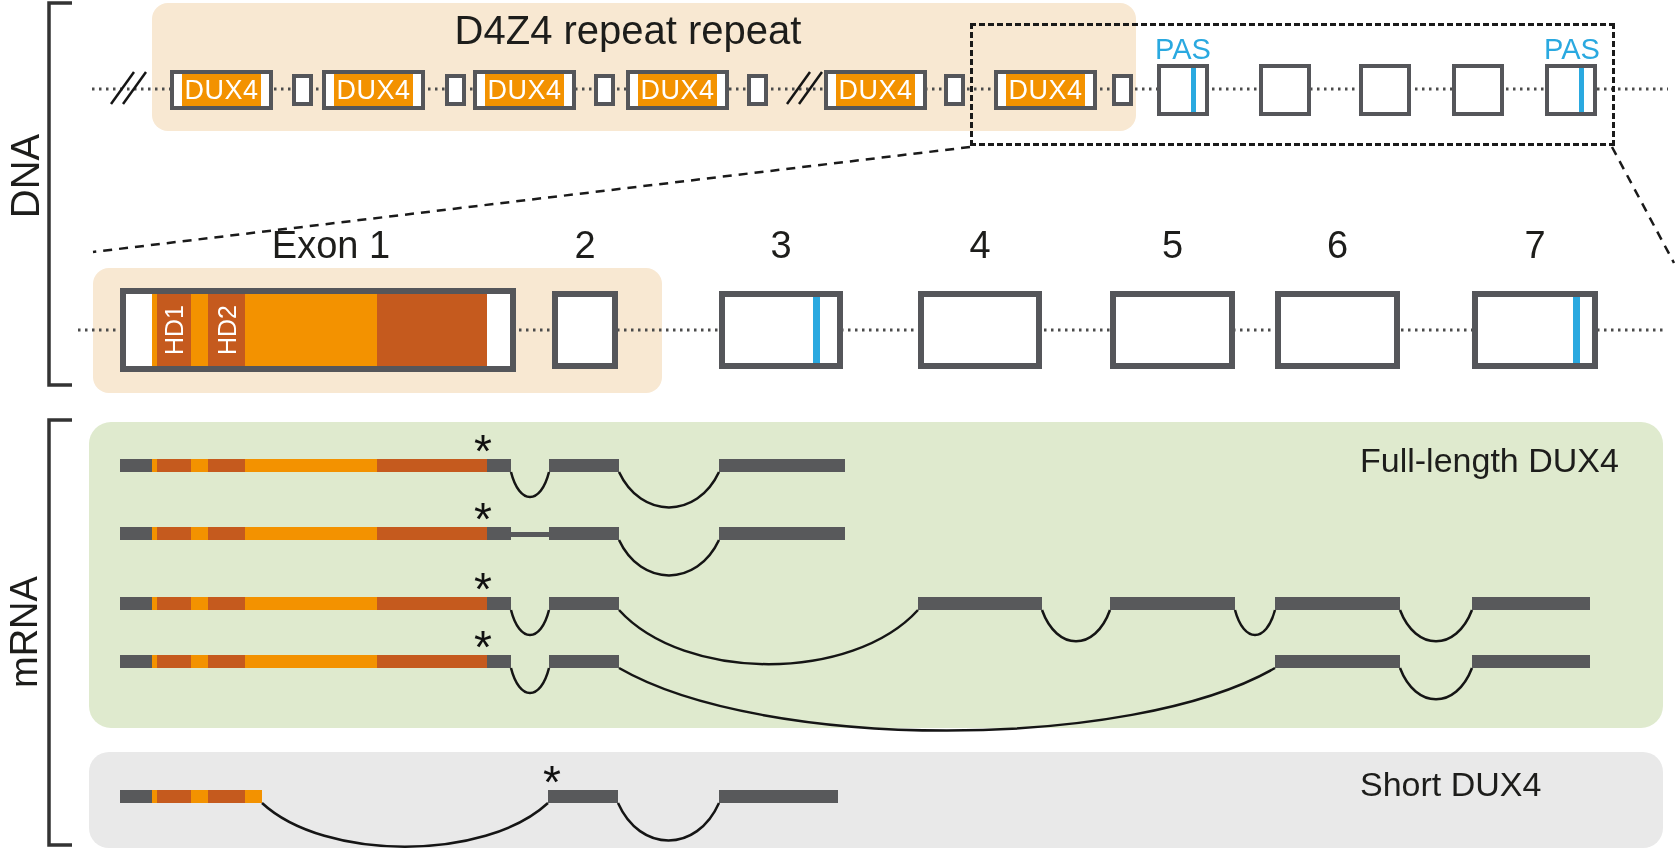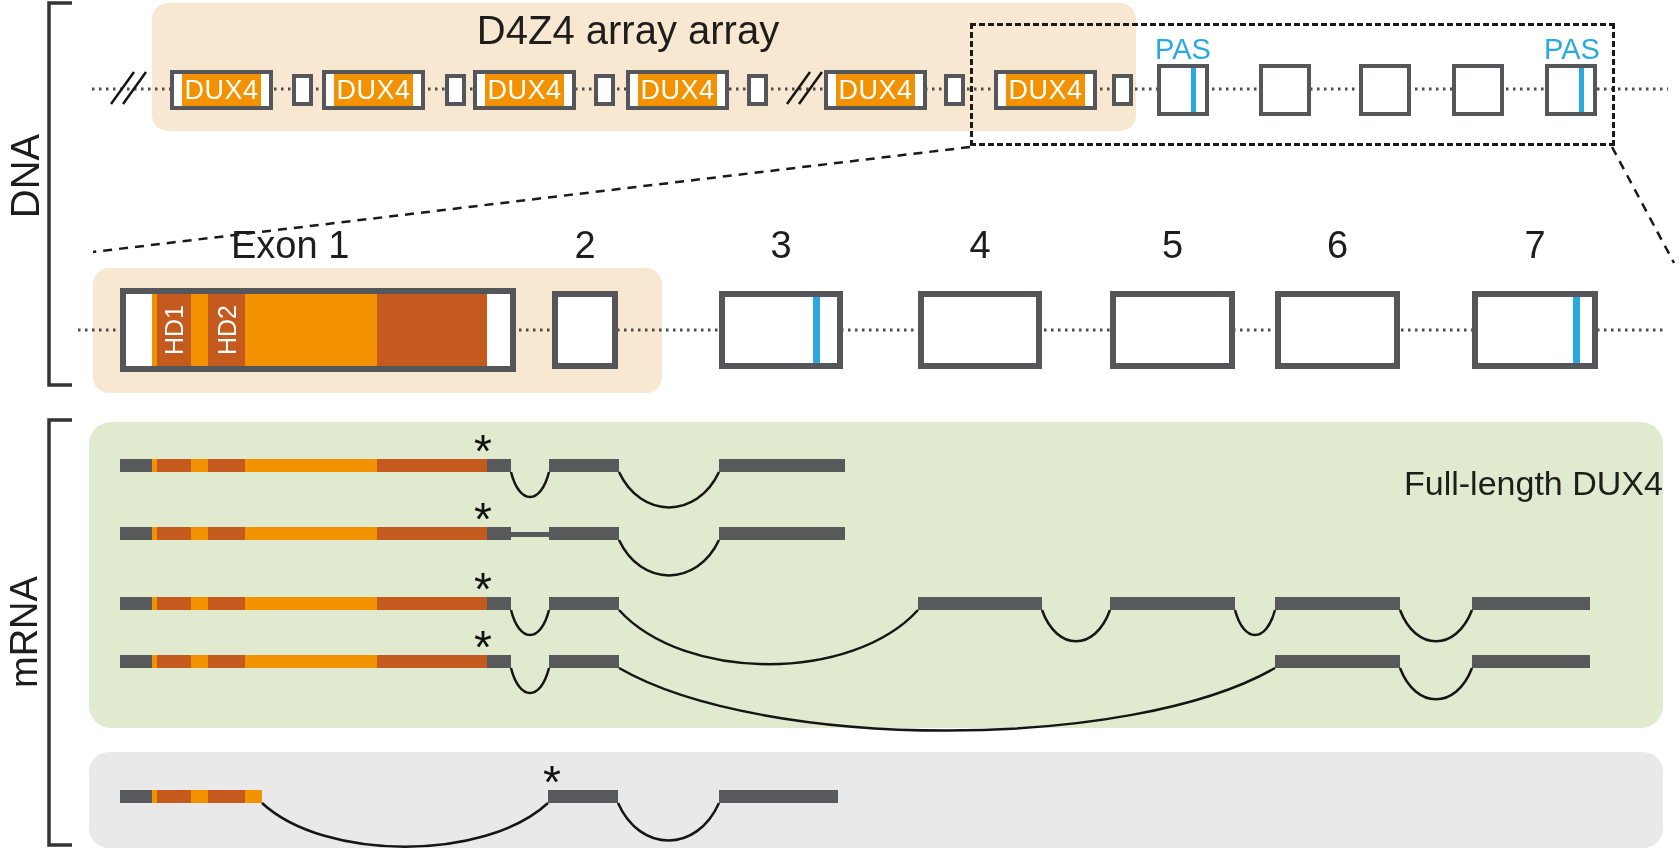--- a/index.html
+++ b/index.html
@@ -58,41 +58,42 @@
       <path d="M1400 668 C1415.84 709.6666666666666 1456.16 709.6666666666666 1472 668" fill="none" stroke="#151515" stroke-width="2.5"></path>
       <path d="M262 803 C324.92 861.3333333333334 485.08 861.3333333333334 548 803" fill="none" stroke="#151515" stroke-width="2.5"></path>
       <path d="M618 803 C640.22 853 696.78 853 719 803" fill="none" stroke="#151515" stroke-width="2.5"></path>
     </svg>
 
   <div class="abs dashed-rect" style="left:970px;top:23px;width:645px;height:123px;"></div>
 
   <div class="label content abs rot" style="left:-30px;top:156px;width:110px;height:40px;text-align:center;font-size:40px;line-height:40px;">DNA</div>
   <div class="label content abs rot" style="left:-31px;top:613px;width:110px;height:40px;text-align:center;font-size:38px;line-height:40px;">mRNA</div>
 
-  <div class="label content abs" style="left:328px;top:8px;width:600px;text-align:center;font-size:40px;">D4Z4 array array</div>
+  <div class="label content abs" style="left:328px;top:8px;width:600px;text-align:center;font-size:40px;">D4Z4 repeat repeat</div>
 
   <div class="label content abs" style="left:1138px;top:33px;width:90px;text-align:center;font-size:29px;color:#2AA9E0;">PAS</div>
   <div class="label content abs" style="left:1527px;top:33px;width:90px;text-align:center;font-size:29px;color:#2AA9E0;">PAS</div>
 
-  <div class="label content abs" style="left:231px;top:224px;width:200px;font-size:38px;">Exon 1</div>
+  <div class="label content abs" style="left:231px;top:224px;width:200px;text-align:center;font-size:38px;">Exon 1</div>
 
   <div class="abs content boxed" style="left:120px;top:288px;width:396px;height:84px;">
     <div class="seg" style="left:0;top:0;width:26px;height:72px;background:#fff;"></div>
     <div class="seg" style="left:26px;top:0;width:5px;height:72px;background:#F39200;"></div>
     <div class="seg" style="left:31px;top:0;width:34px;height:72px;background:#C55A1E;"></div>
     <div class="seg" style="left:65px;top:0;width:17px;height:72px;background:#F39200;"></div>
     <div class="seg" style="left:82px;top:0;width:37px;height:72px;background:#C55A1E;"></div>
     <div class="seg" style="left:119px;top:0;width:132px;height:72px;background:#F39200;"></div>
     <div class="seg" style="left:251px;top:0;width:110px;height:72px;background:#C55A1E;"></div>
     <div class="seg" style="left:361px;top:0;width:23px;height:72px;background:#fff;"></div>
     <div class="domain-label rot" style="left:31px;top:0;width:34px;height:72px;font-size:25px;">HD1</div>
     <div class="domain-label rot" style="left:82px;top:0;width:37px;height:72px;font-size:25px;">HD2</div>
   </div>
 
-  <div class="label content abs" style="left:1360px;top:464px;font-size:34px;margin-left:44px;">Full-length DUX4</div>
+  <div class="label content abs" style="left:1360px;top:441px;font-size:34px;">Full-length DUX4</div>
+  <div class="label content abs" style="left:1360px;top:765px;font-size:34px;">Short DUX4</div>
 
   <div id="gen" class="abs content" style="left:0;top:0;width:1679px;height:850px;">
       <div class="abs repeat-unit" style="left:170px;top:70px;width:103px;height:40px;">
         <div class="orf" style="left:8px;top:0;width:79px;height:32px;background:#F39200;">
           <span>DUX4</span>
         </div>
       </div>
       <div class="abs repeat-unit" style="left:322px;top:70px;width:103px;height:40px;">
         <div class="orf" style="left:8px;top:0;width:79px;height:32px;background:#F39200;">
           <span>DUX4</span>

